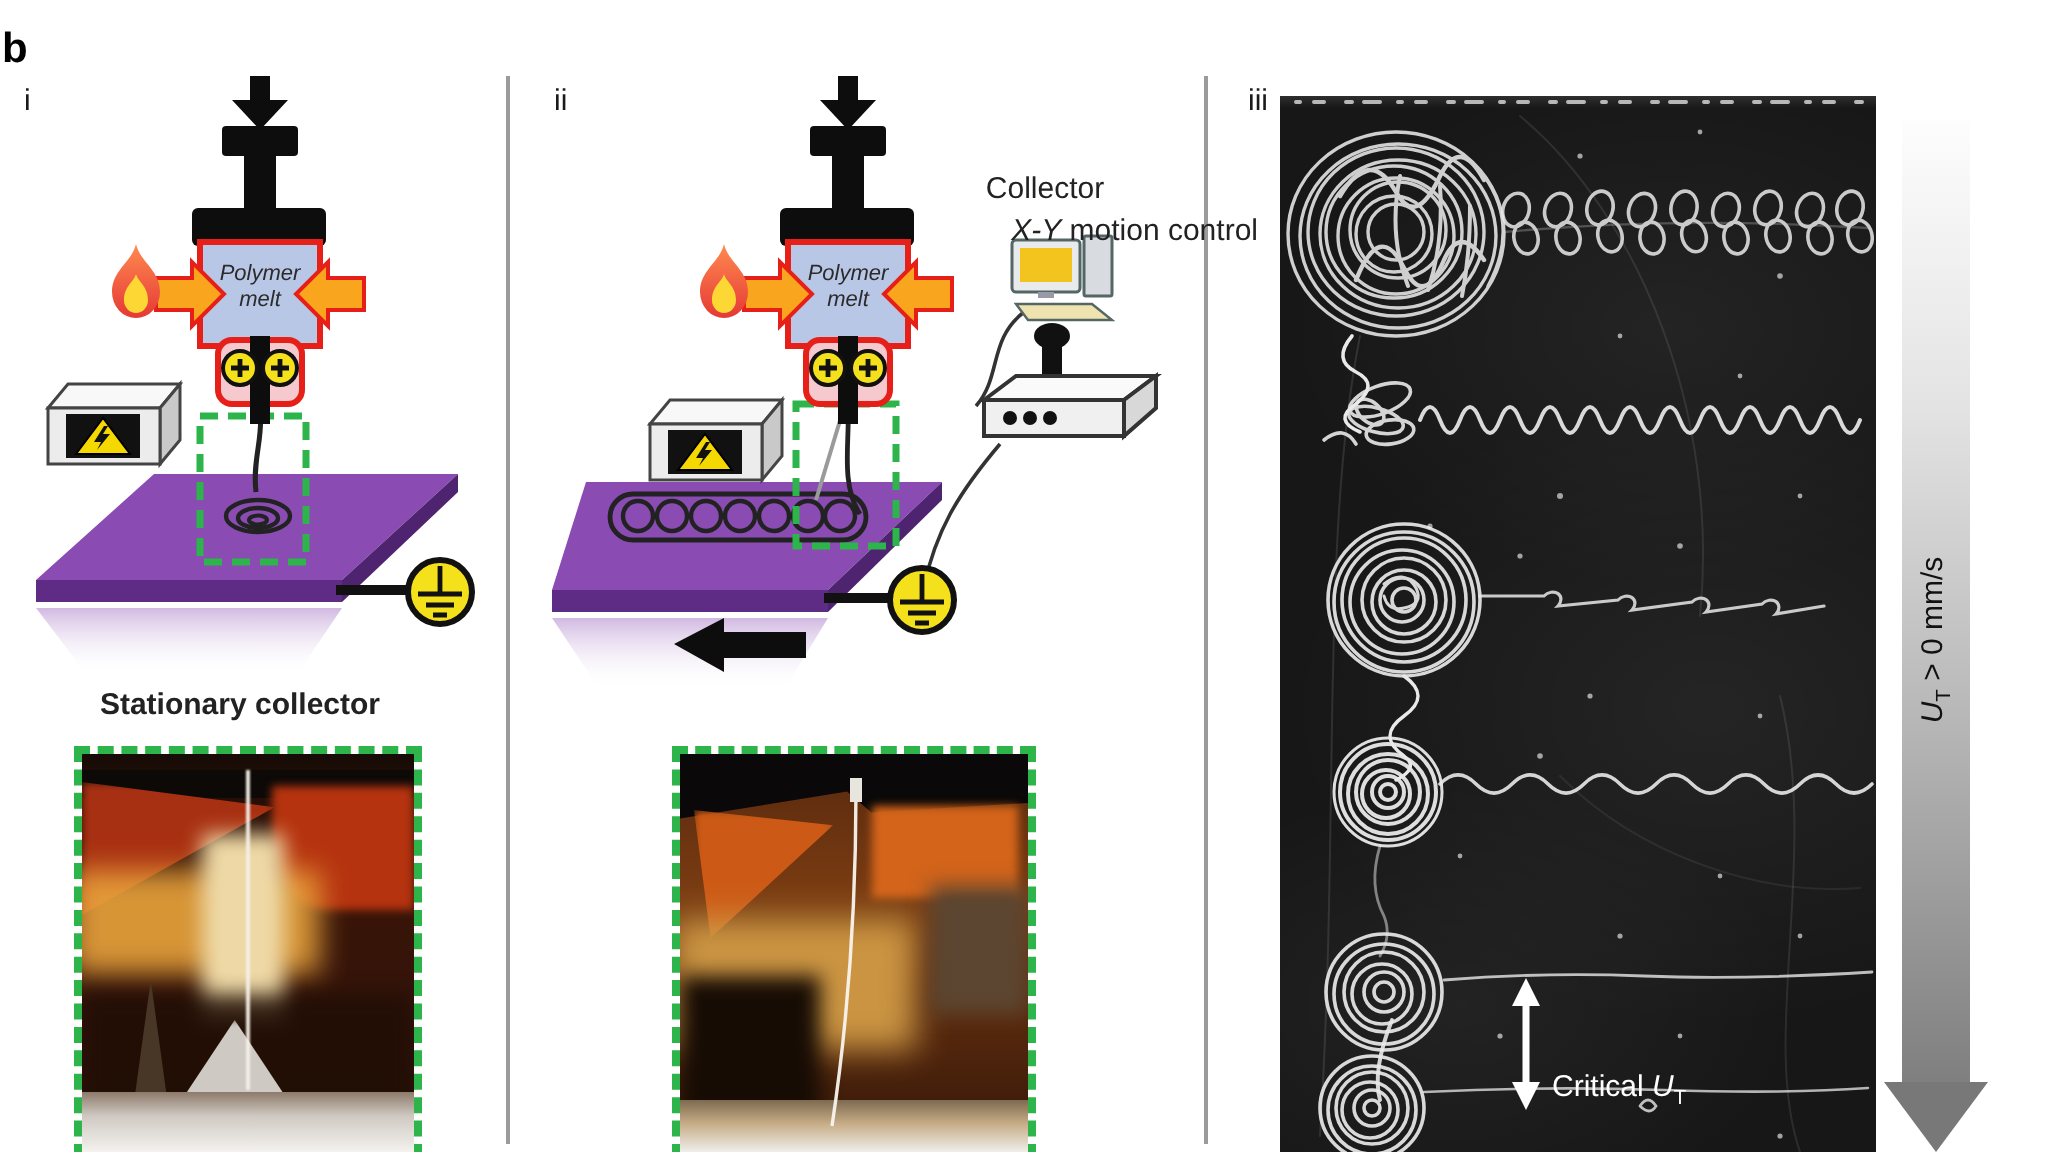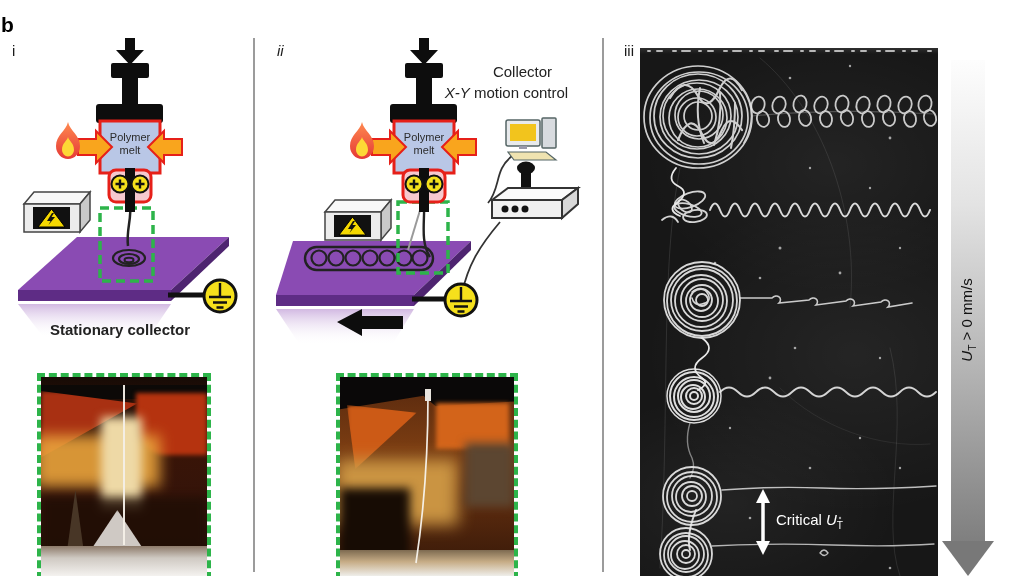--- a/index.html
+++ b/index.html
@@ -2,42 +2,42 @@
 <html><head>
 <meta charset="utf-8">
 <style>
   html,body{margin:0;padding:0;background:#fff;}
   .stage{position:relative;width:1024px;height:576px;overflow:hidden;background:#fff;
          font-family:"Liberation Sans","DejaVu Sans",sans-serif;color:#1a1a1a;}
   .abs{position:absolute;}
   .divider{position:absolute;top:38px;height:534px;width:2px;background:#9b9b9b;}
   .lbl{position:absolute;font-size:15px;color:#1a1a1a;}
   .panel-letter{position:absolute;font-size:21px;font-weight:bold;color:#000;}
-  .cap{position:absolute;text-align:center;font-size:15px;color:#222;line-height:1.2;}
+  .cap{position:absolute;text-align:center;font-size:15px;color:#222;line-height:1.2;margin-top:23px;}
   .it{font-style:italic;}
   sub{font-size:0.68em;}
-  .barrel-label{position:absolute;width:60px;text-align:center;font-size:11px;color:#2b2b2b;line-height:1.15;}
+  .barrel-label{position:absolute;width:60px;text-align:center;font-size:11px;color:#2b2b2b;line-height:1.15;font-style:italic;}
   
   .photo{position:absolute;box-sizing:border-box;border:4px dashed #2db44a;overflow:hidden;}
   .photo .ly{position:absolute;}
   
   .emwphoto{position:absolute;left:640px;top:48px;width:298px;height:528px;
     background:
       linear-gradient(180deg,rgba(255,255,255,.10) 0px,rgba(255,255,255,0) 6px),
       radial-gradient(190px 130px at 65% 22%,rgba(255,255,255,.055),rgba(255,255,255,0)),
       radial-gradient(210px 160px at 72% 58%,rgba(255,255,255,.06),rgba(255,255,255,0)),
       radial-gradient(170px 110px at 30% 86%,rgba(255,255,255,.05),rgba(255,255,255,0)),
       #171717;}
   .speed-arrow-shaft{position:absolute;left:951px;top:60px;width:34px;height:482px;
       background:linear-gradient(180deg,#fdfdfd 0%,#e3e3e3 30%,#b3b3b3 65%,#7f7f7f 100%);}
   .speed-arrow-head{position:absolute;left:942px;top:541px;width:0;height:0;
       border-left:26px solid transparent;border-right:26px solid transparent;border-top:35px solid #787878;}
   .speed-axis-label{position:absolute;left:907px;top:311px;width:120px;height:18px;
       transform:rotate(-90deg);text-align:center;font-size:15px;color:#111;white-space:nowrap;}
-  .critical-label{position:absolute;left:776px;top:511px;font-size:15px;color:#fff;white-space:nowrap;}
+  .critical-label{position:absolute;left:776px;top:535px;font-size:15px;color:#fff;white-space:nowrap;}
   svg{display:block;}
 </style>
 </head>
 <body>
 
 <div class="stage">
 
   <div class="divider" style="left:253px;"></div>
   <div class="divider" style="left:602px;"></div>
 
@@ -174,36 +174,36 @@
       </g>
 
       <g>
         <polygon points="337,322 362,309 362,316 403,316 403,329 362,329 362,336" fill="#0d0d0d"></polygon>
       </g>
     </g>
   </svg>
 
   <div class="panel-letter" style="left:1px;top:13px;">b</div>
   <div class="lbl" style="left:12px;top:42px;">i</div>
-  <div class="lbl" style="left:277px;top:42px;font-style:italic;">ii</div>
+  <div class="lbl" style="left:277px;top:42px;">ii</div>
   <div class="lbl" style="left:624px;top:42px;">iii</div>
 
   <div class="barrel-label" style="left:100px;top:131px;">
     <div>Polymer</div>
       <div>melt</div>
   </div>
   <div class="barrel-label" style="left:394px;top:131px;">
     <div>Polymer</div>
       <div>melt</div>
   </div>
 
   <div class="cap" style="left:25px;top:321px;width:190px;font-weight:bold;">Stationary collector</div>
 
   <div class="cap" style="left:450px;top:63px;width:145px;">Collector</div>
-  <div class="cap" style="left:424px;top:84px;width:165px;">
+  <div class="cap" style="left:464px;top:84px;width:165px;text-align:right;">
     <span class="it">X-Y</span><span> motion control</span>
   </div>
 
   <div class="photo" style="left:37px;top:373px;width:174px;height:207px;">
     <div class="ly" style="inset:0;background:linear-gradient(180deg,#170b06 0%,#3a1507 30%,#33130a 70%,#241008 100%);"></div>
     <div class="ly" style="left:0;top:8px;width:100%;height:14px;background:#0c0907;"></div>
     <div class="ly" style="left:0;top:14px;width:58%;height:70px;background:#a83012;clip-path:polygon(0 0,100% 18%,0 95%);filter:blur(2px);"></div>
     <div class="ly" style="left:57%;top:16px;width:43%;height:62px;background:#b5330f;border-radius:0 0 0 30px;filter:blur(2px);"></div>
     <div class="ly" style="left:-6px;top:58px;width:75%;height:52px;background:#e9a33c;filter:blur(7px);opacity:.9;"></div>
     <div class="ly" style="left:36%;top:40px;width:25%;height:92px;background:#eed9a6;filter:blur(5px);"></div>

